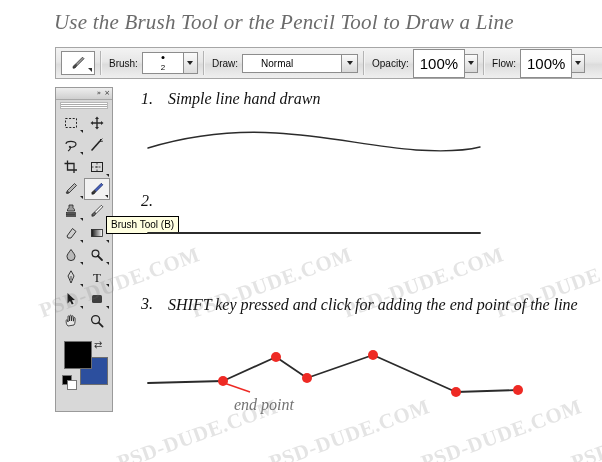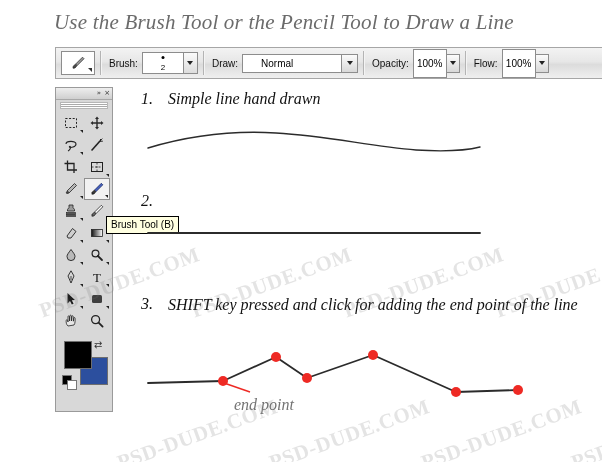--- a/index.html
+++ b/index.html
@@ -151,26 +151,26 @@
     width: 0; height: 0;
     border-left: 3px solid transparent;
     border-right: 3px solid transparent;
     border-top: 4px solid #222;
   }
   .num-field {
     height: 29px;
     background: #ffffff;
     border: 1px solid #8d8d8d;
     box-sizing: border-box;
-    font-size: 10px;
+    font-size: 15px;
     color: #000;
     display: flex;
     align-items: center;
     justify-content: center;
-    padding: 0 0;
+    padding: 0 6px;
     min-width: 34px;
   }
   .spin {
     width: 13px;
     height: 19px;
     background: linear-gradient(to bottom, #fbfbfb, #d8d8d8);
     border: 1px solid #8d8d8d;
     border-left: none;
     box-sizing: border-box;
     display: flex;

